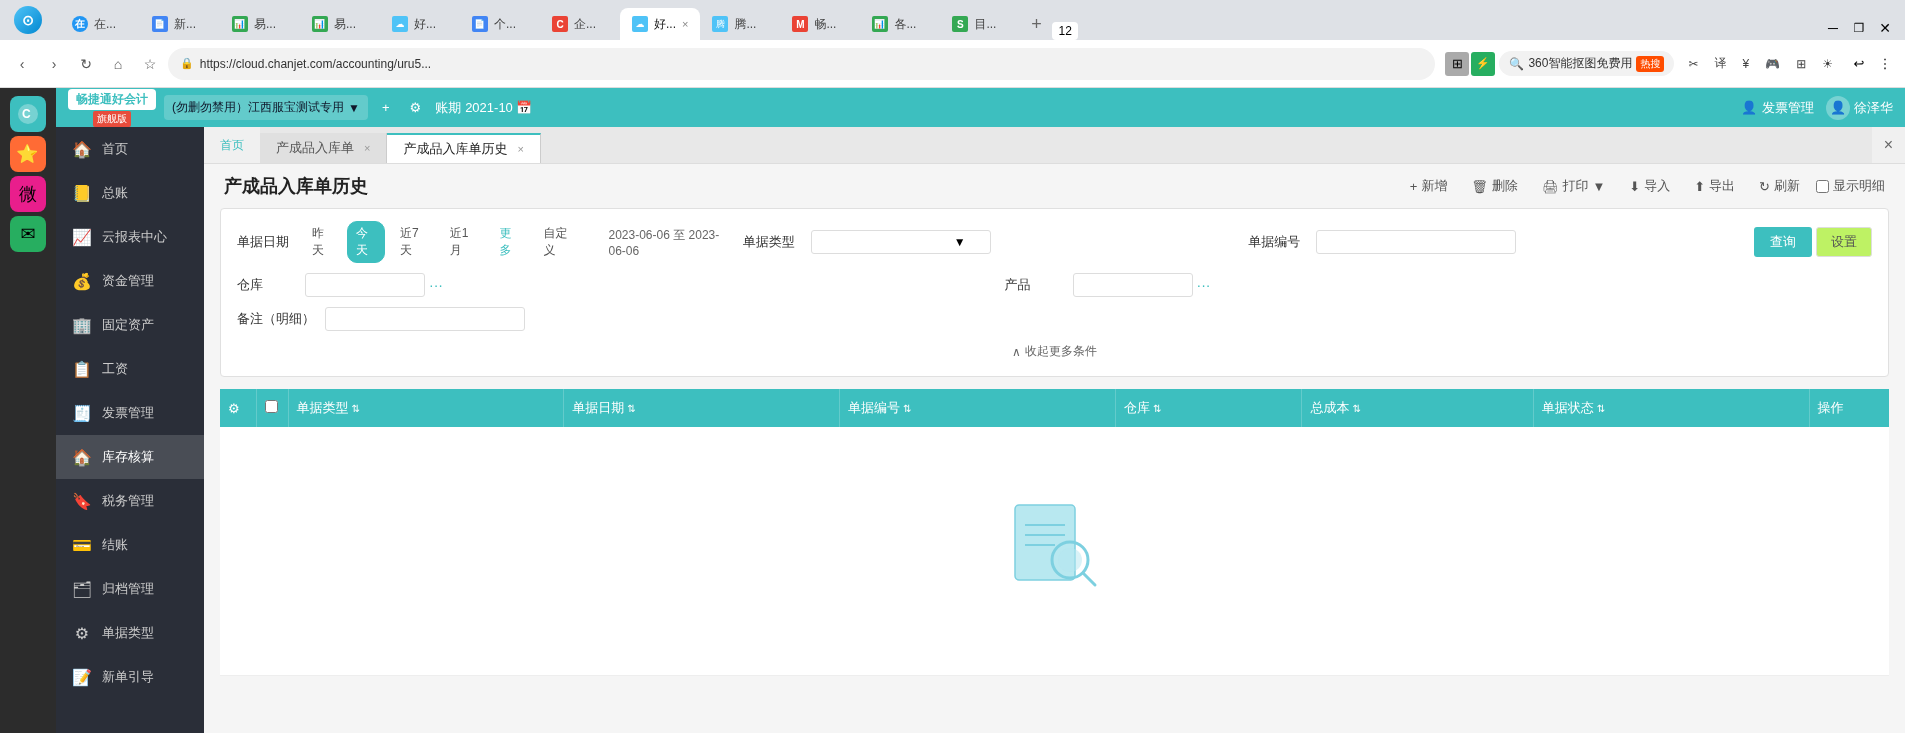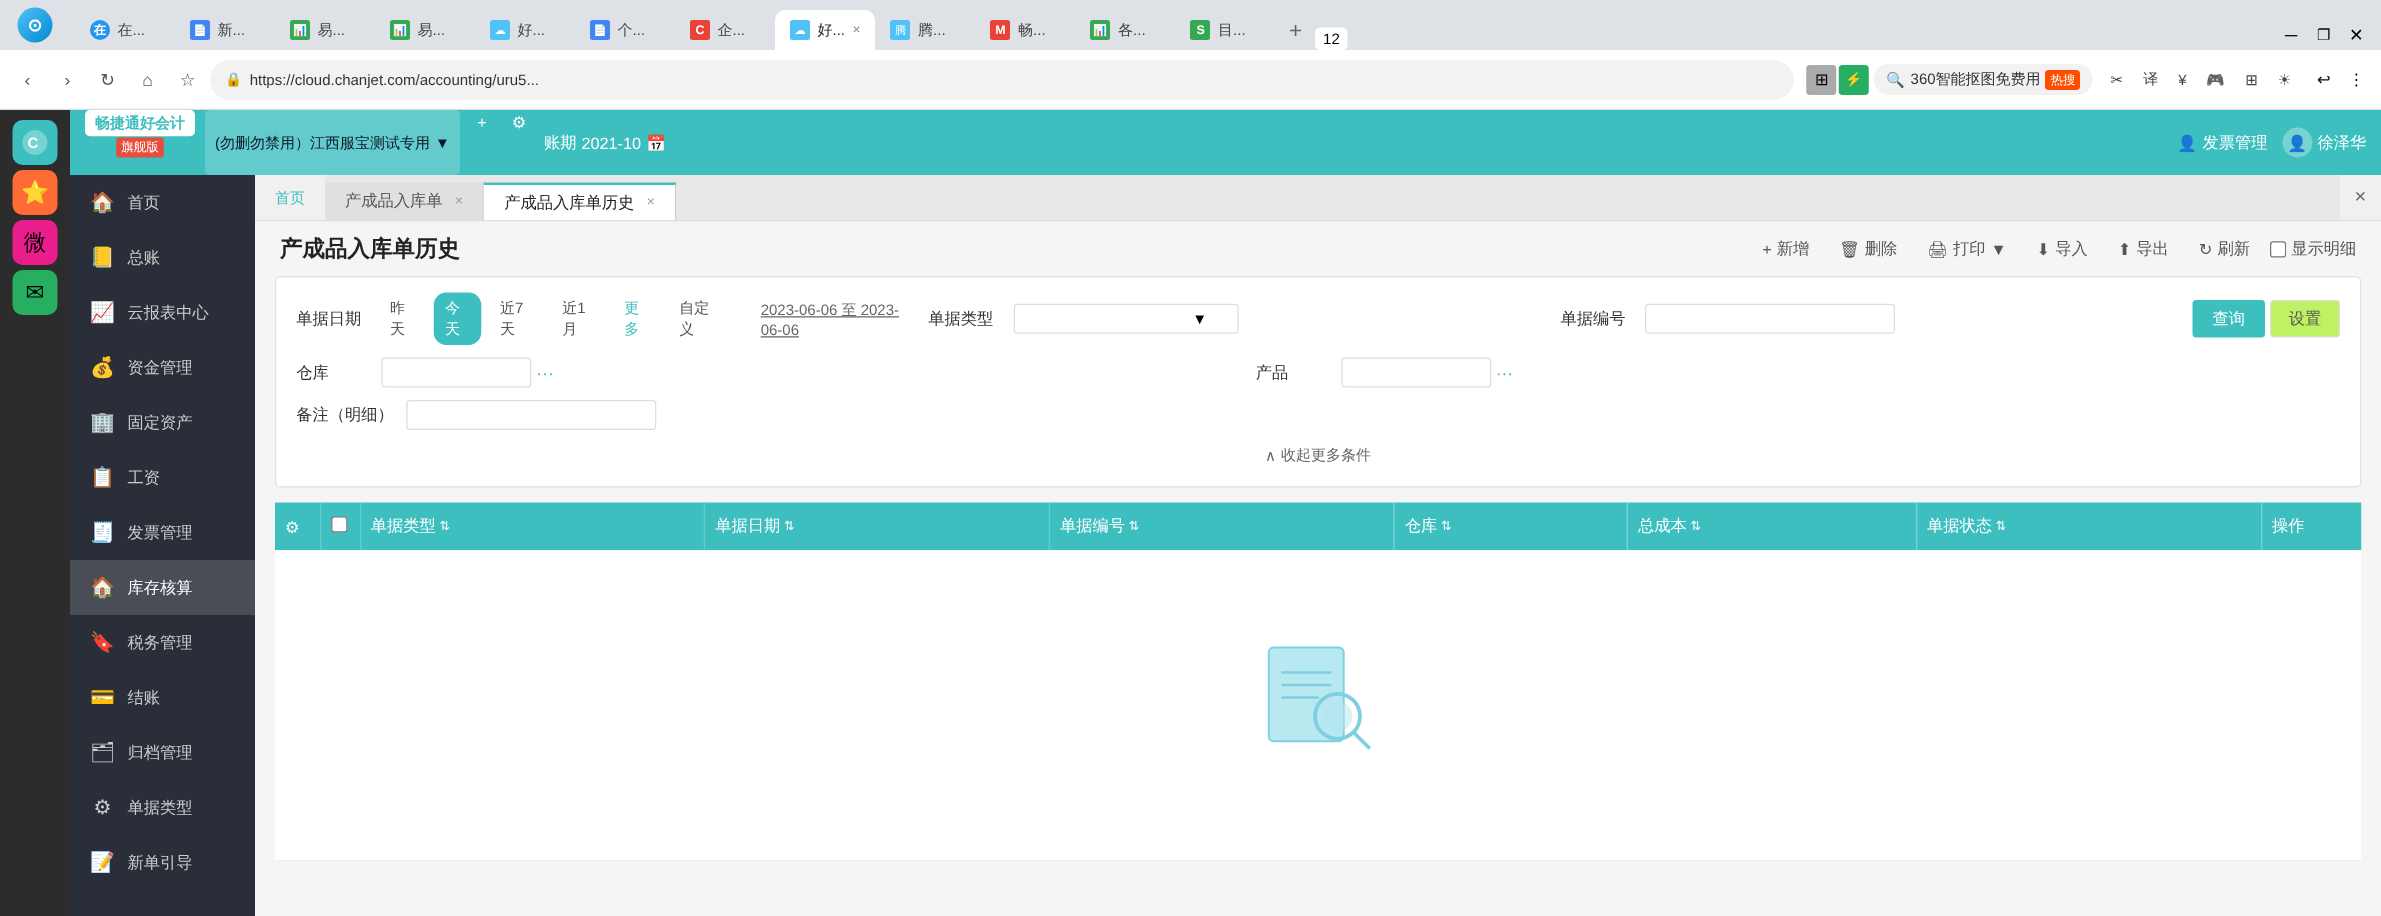--- a/index.html
+++ b/index.html
@@ -28,21 +28,21 @@
 
     
     .app-layout { display: flex; flex: 1; overflow: hidden; }
     .app-icon-bar { width: 56px; background: #2c2c2c; display: flex; flex-direction: column; align-items: center; padding-top: 8px; gap: 4px; }
     .app-icon { width: 36px; height: 36px; border-radius: 8px; display: flex; align-items: center; justify-content: center; cursor: pointer; font-size: 18px; }
 
     
     .app-main { flex: 1; display: flex; flex-direction: column; overflow: hidden; }
 
     
-    .app-topbar { height: 52px; background: #3dbfbf; display: flex; padding: 0 12px; gap: 8px; }
+    .app-topbar { height: 39px; background: #3dbfbf; display: flex; align-items: center; padding: 0 12px; gap: 8px; }
     .app-logo { background: #fff; color: #3dbfbf; font-weight: bold; font-size: 12px; padding: 2px 8px; border-radius: 4px; }
     .company-select { background: rgba(255,255,255,0.2); color: #0f172a; border: none; padding: 4px 8px; border-radius: 4px; font-size: 12px; cursor: pointer; display: flex; align-items: center; gap: 4px; }
     .topbar-btn { color: #fff; cursor: pointer; font-size: 13px; padding: 2px 6px; }
     .topbar-right { margin-left: auto; display: flex; align-items: center; gap: 12px; color: #fff; font-size: 13px; }
     .account-period { color: #fff; font-size: 13px; display: flex; align-items: center; gap: 4px; }
 
     
     .left-nav { width: 148px; background: #2a2e38; display: flex; flex-direction: column; }
     .nav-item { height: 44px; display: flex; align-items: center; padding: 0 16px; gap: 10px; color: #ccc; cursor: pointer; font-size: 13px; }
     .nav-item.active { background: rgba(255,255,255,0.15); color: #fff; }
@@ -67,21 +67,21 @@
     .action-btns { display: flex; align-items: center; gap: 8px; }
     .action-btn { display: flex; align-items: center; gap: 4px; font-size: 13px; color: #555; cursor: pointer; padding: 4px 8px; }
 
     
     .search-panel { background: #fff; border: 1px solid #e0e0e0; border-radius: 4px; padding: 12px 16px; margin-bottom: 12px; }
     .search-row { display: flex; align-items: center; gap: 16px; margin-bottom: 10px; }
     .search-label { font-size: 13px; color: #333; white-space: nowrap; min-width: 60px; }
     .date-filter { display: flex; align-items: center; gap: 6px; flex: 1; }
     .date-btn { padding: 3px 8px; font-size: 12px; color: #555; cursor: pointer; border-radius: 3px; border: 1px solid transparent; }
     .date-btn.active { background: #3dbfbf; color: #fff; border-color: #3dbfbf; border-radius: 10px; }
-    .date-range { font-size: 12px; color: #666; margin-left: 20px; text-decoration: underline; }
+    .date-range { font-size: 12px; color: #666; margin-left: 20px; }
     .search-input { border: 1px solid #ddd; border-radius: 3px; padding: 4px 8px; font-size: 12px; width: 200px; outline: none; }
     .dropdown-select { border: 1px solid #ddd; border-radius: 3px; padding: 4px 24px 4px 8px; font-size: 12px; min-width: 180px; background: #fff; cursor: pointer; display: flex; align-items: center; justify-content: space-between; }
     .more-link { color: #3dbfbf; font-size: 12px; cursor: pointer; }
     .collapse-btn { display: flex; align-items: center; gap: 4px; color: #666; font-size: 12px; cursor: pointer; justify-content: center; padding: 4px; }
 
     
     .data-table { width: 100%; border-collapse: collapse; background: #fff; }
     .table-header { background: #3dbfbf; }
     .table-header th { padding: 10px 8px; color: #fff; font-size: 13px; font-weight: normal; text-align: left; border-right: 1px solid rgba(255,255,255,0.2); white-space: nowrap; }
     .table-header th:last-child { border-right: none; margin-left: 32px; }

